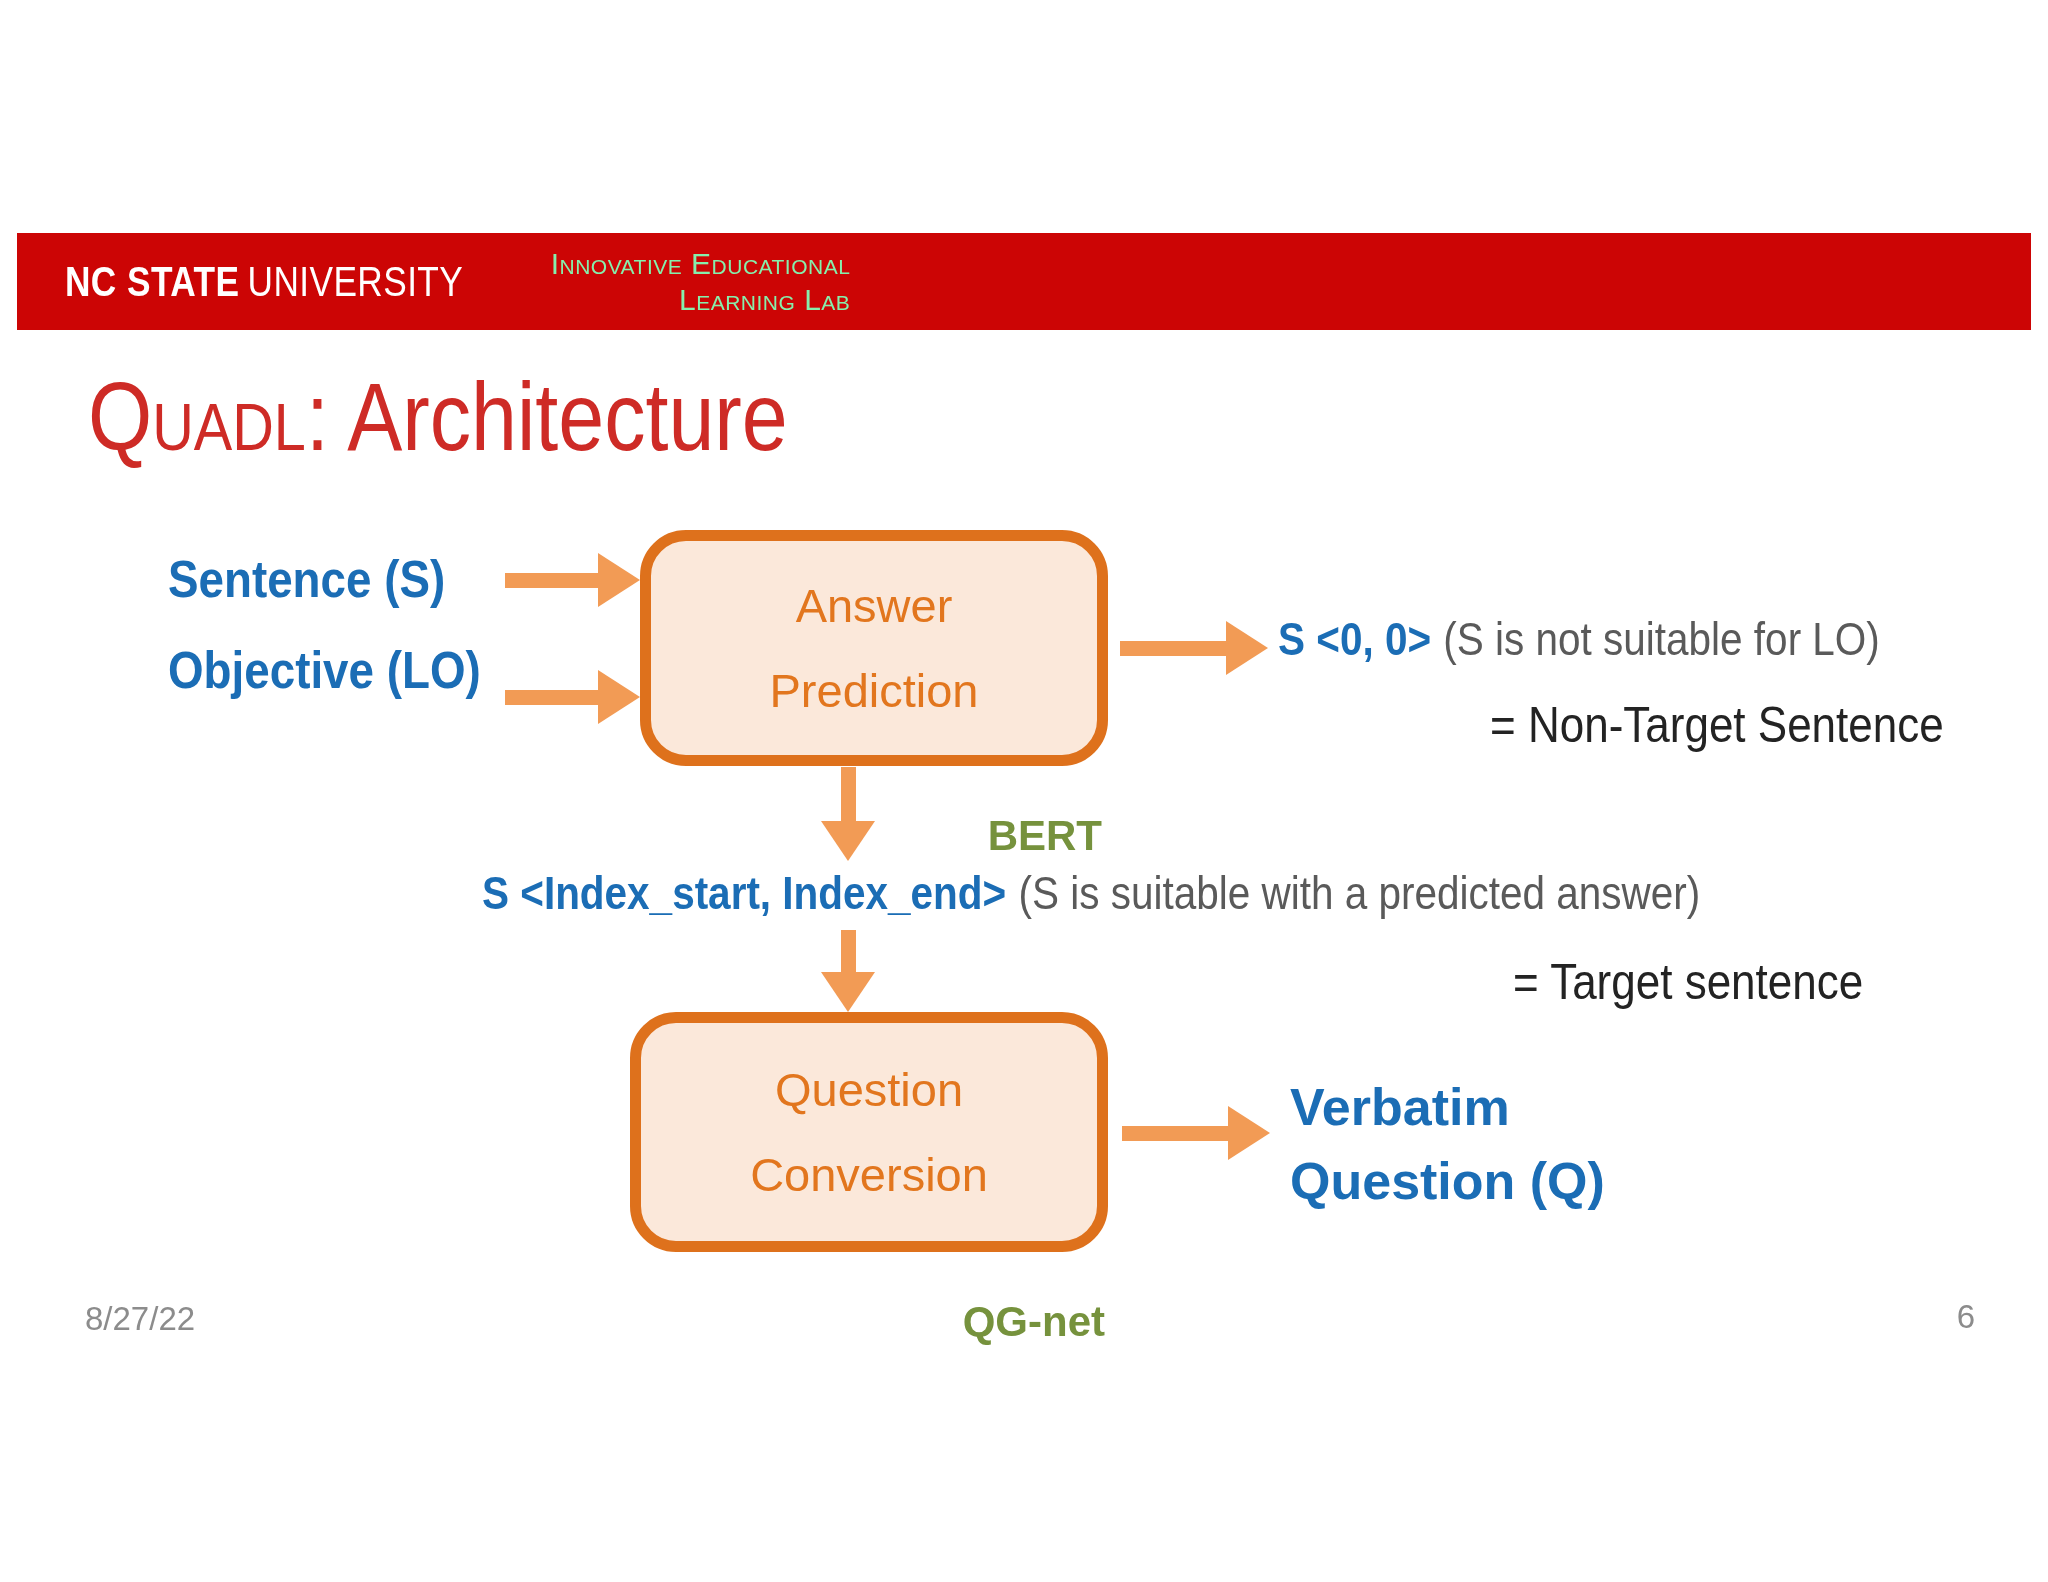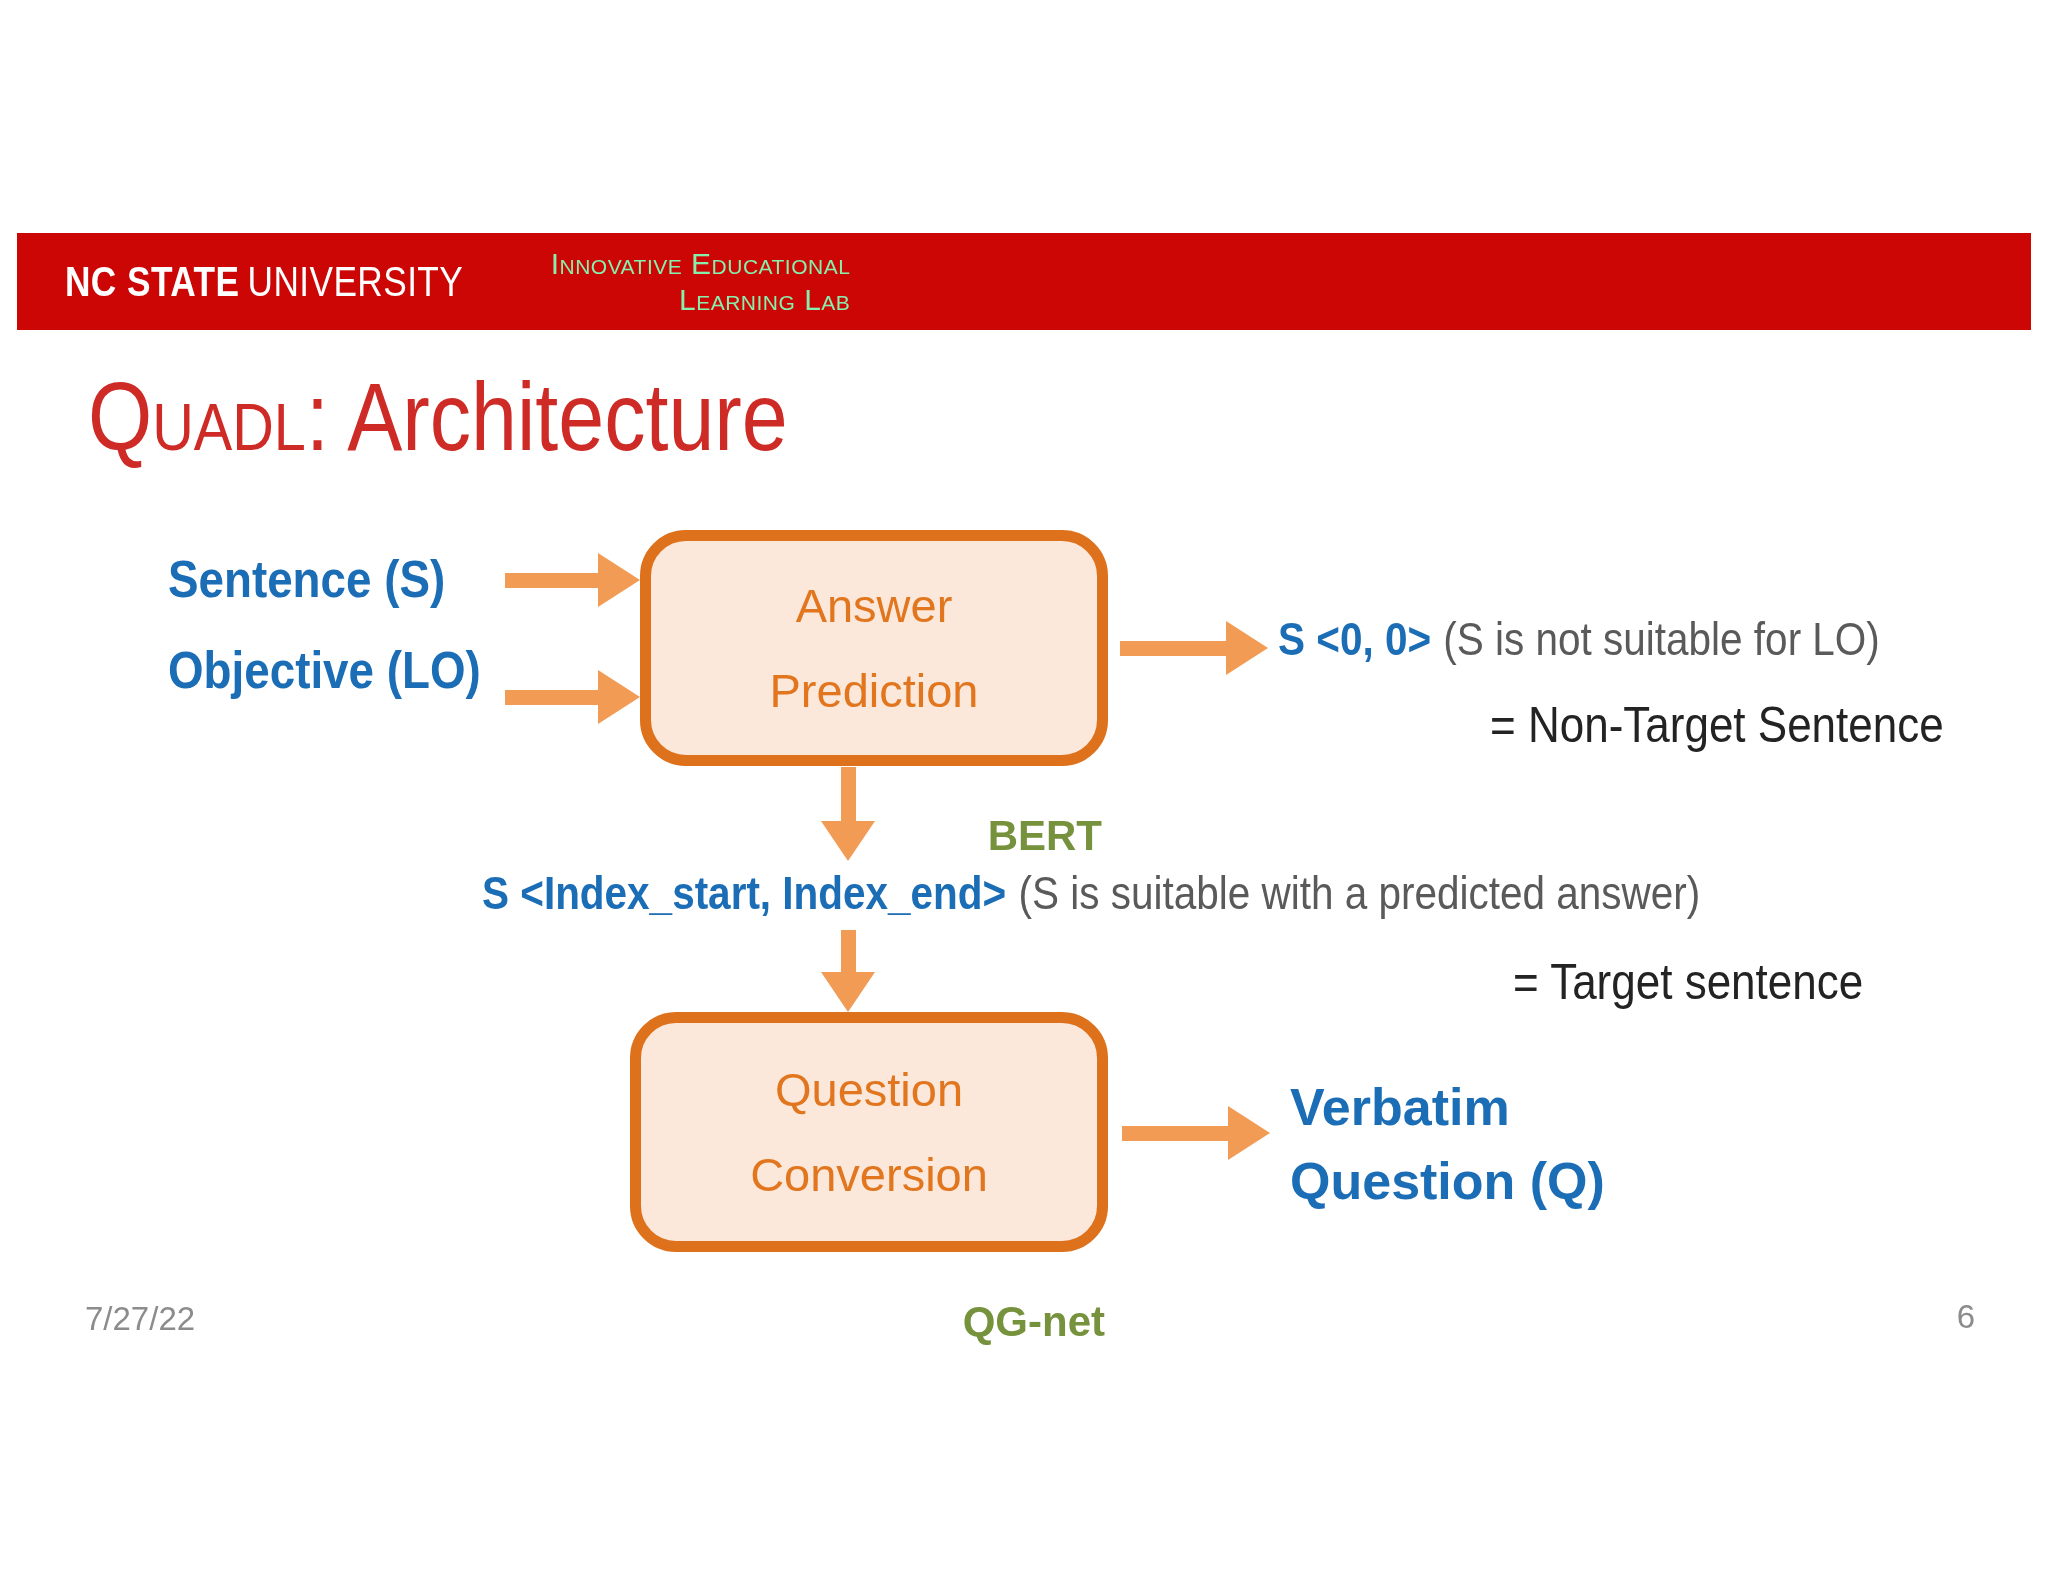--- a/index.html
+++ b/index.html
@@ -167,16 +167,16 @@
   <div class="harrow" id="arrow-out-2">
     <div class="shaft"></div>
     <div class="head"></div>
   </div>
 
   <div id="output-label">
     <span>Verbatim</span>
     <span>Question (Q)</span>
   </div>
 
-  <div class="footer-text" id="footer-date">7/27/22</div>
+  <div class="footer-text" id="footer-date">8/27/22</div>
   <div class="footer-text" id="footer-page">6</div>
 
 </div>
 
 </body></html>

